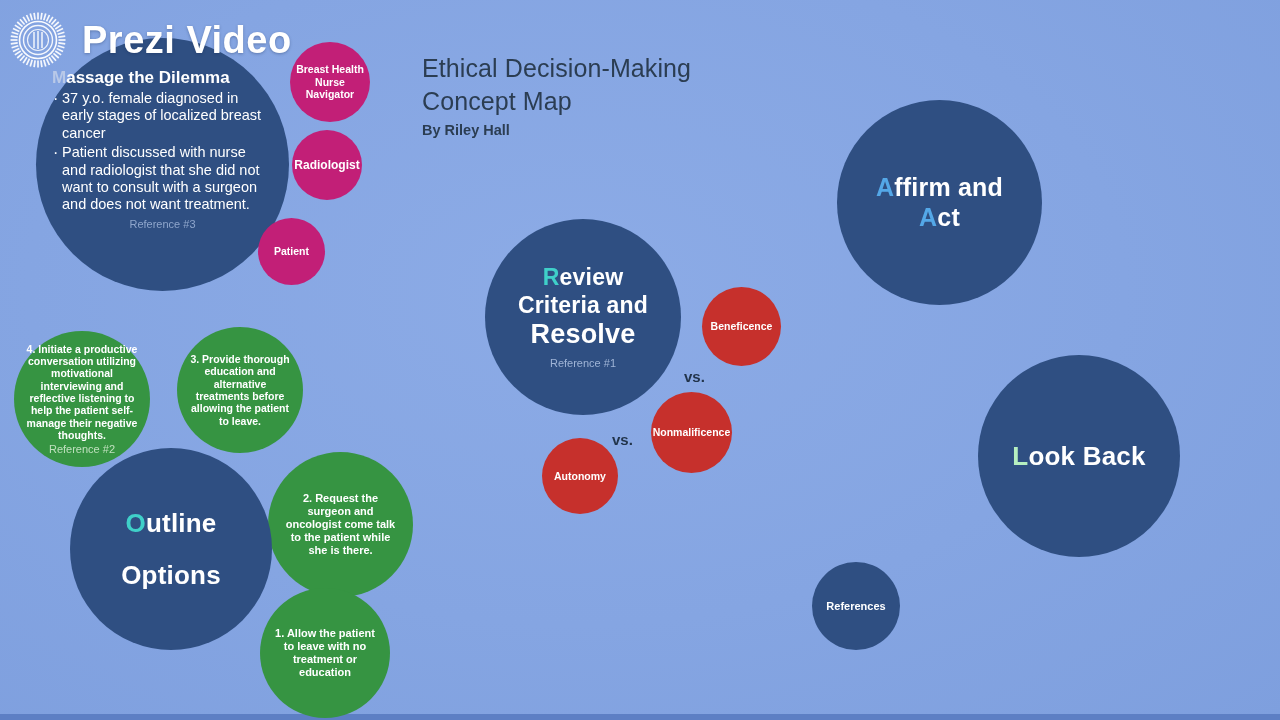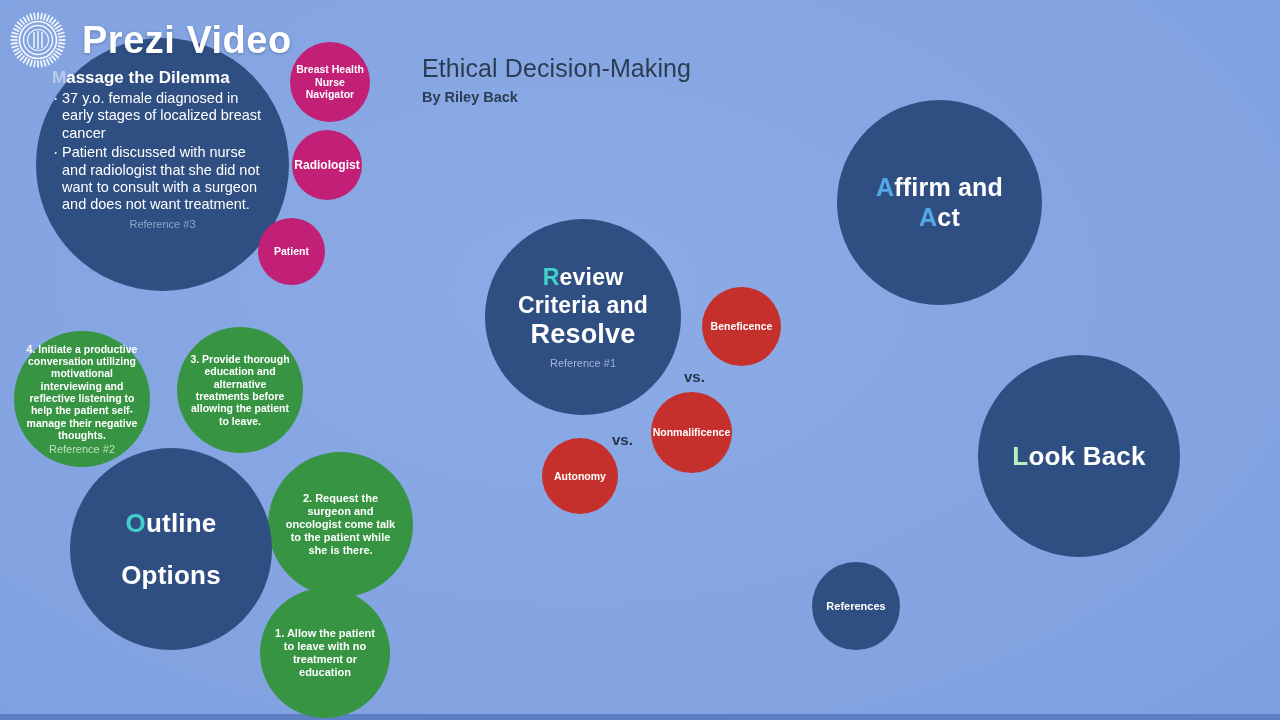--- a/index.html
+++ b/index.html
@@ -259,21 +259,22 @@
   <div class="node pink" style="left:292px; top:130px; width:70px; height:70px; font-size:12px; font-weight:700; z-index:12;">
     <span>Radiologist</span>
   </div>
 
   <div class="node pink" style="left:258px; top:218px; width:67px; height:67px; font-size:10.5px; font-weight:700; z-index:12;">
     <span>Patient</span>
   </div>
 
   <div id="title-block">
     <div class="t1">Ethical Decision-Making</div>
-    <div class="t2">By Riley Back</div>
+    <div class="t1">Concept Map</div>
+    <div class="t2">By Riley Hall</div>
   </div>
 
   <div class="node navy" style="left:837px; top:100px; width:205px; height:205px; z-index:10;">
     <div class="ttl" style="font-size:25px;">
       <span class="accent-blue">A</span><span>ffirm and</span>
     </div>
     <div class="ttl" style="font-size:25px;">
       <span class="accent-blue">A</span><span>ct</span>
     </div>
   </div>

